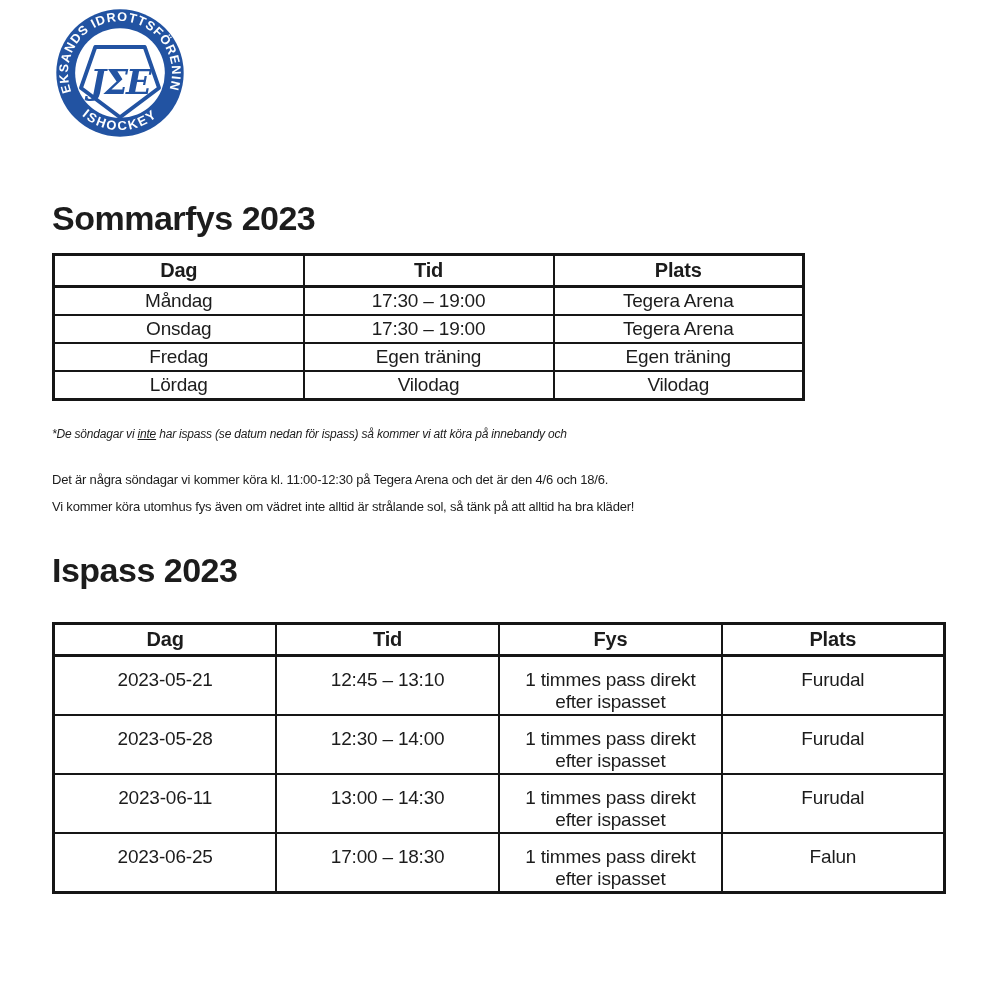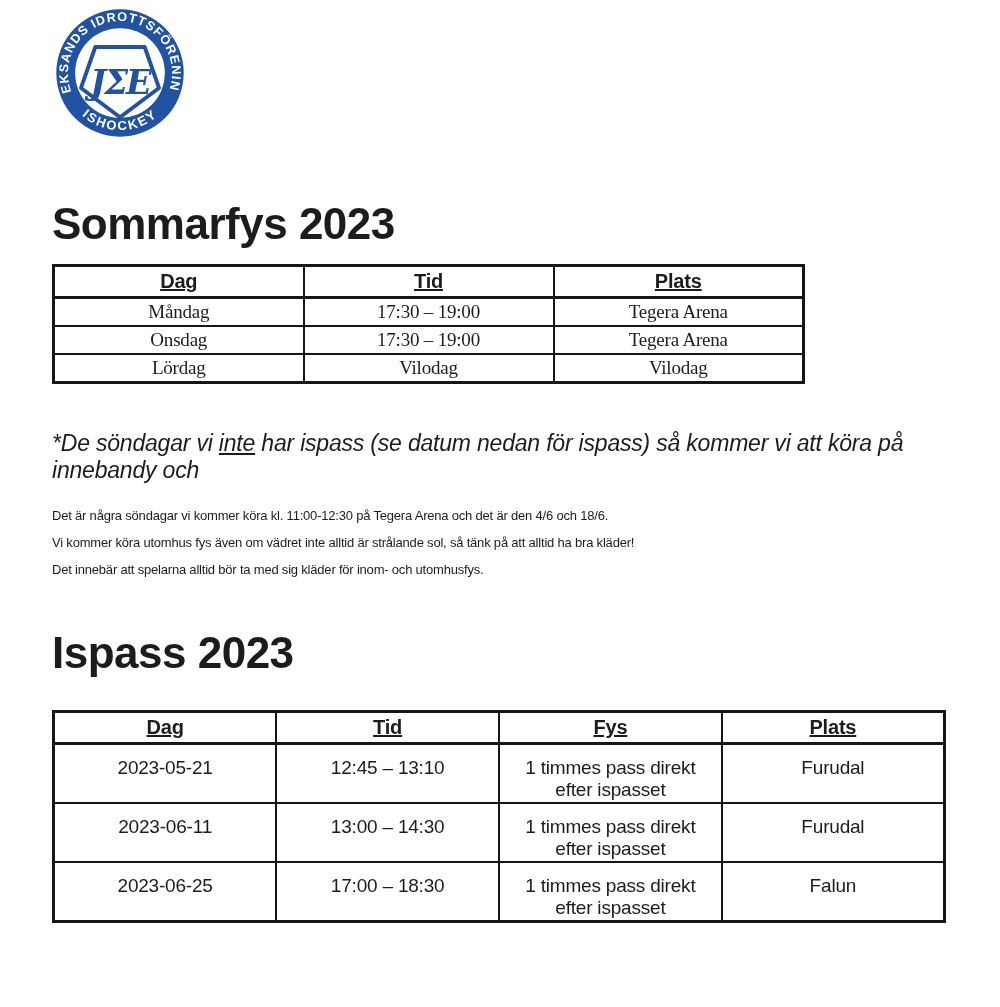--- a/index.html
+++ b/index.html
@@ -16,56 +16,55 @@
   }
   .logo {
     position: absolute;
     top: 8px;
     left: 55px;
     width: 130px;
     height: 130px;
   }
   .content { padding: 0 52px; }
   .h-title {
-    font-size: 44px;
+    font-size: 34px;
     font-weight: bold;
     letter-spacing: -0.5px;
     line-height: 1.1;
     margin: 0;
   }
   #title1 { padding-top: 200px; }
-  #title2 { margin-top: 46px; }
+  #title2 { margin-top: 32px; }
   table {
     border-collapse: collapse;
     table-layout: fixed;
     text-align: center;
     font-size: 19px;
   }
   #table1 { margin-top: 16px; width: 753px; }
   #table2 { margin-top: 32px; width: 894px; }
   th, td { border: 2px solid #161616; }
   table { border: 3px solid #161616; }
   th {
     font-size: 20px;
     font-weight: bold;
     padding: 3px 4px;
     border-bottom: 3px solid #161616;
-    text-decoration: underline;
   }
   td {
     padding: 1px 4px;
     line-height: 24px;
     white-space: pre-line;
     vertical-align: top;
   }
-  #table1 td { height: 27px; font-family: Liberation Serif, serif; }
+  #table1 td { height: 27px; }
   #table2 td { height: 45px; line-height: 22px; padding-top: 12px; }
   .note {
-    margin-top: 46px;
-    font-size: 23px;
+    margin-top: 20px;
+    font-size: 12px;
     font-style: italic;
     line-height: 27px;
   }
   .note .u { text-decoration: underline; }
   .info {
     margin-top: 18px;
     font-size: 13px;
     line-height: 27px;
   }
 </style>
@@ -110,52 +109,63 @@
             <td>Måndag</td>
             <td>17:30 – 19:00</td>
             <td>Tegera Arena</td>
           </tr>
           <tr>
             <td>Onsdag</td>
             <td>17:30 – 19:00</td>
             <td>Tegera Arena</td>
           </tr>
           <tr>
+            <td>Fredag</td>
+            <td>Egen träning</td>
+            <td>Egen träning</td>
+          </tr>
+          <tr>
             <td>Lördag</td>
             <td>Vilodag</td>
             <td>Vilodag</td>
           </tr>
         </tbody>
       </table>
 
     <div class="note">
       <div><span>*De söndagar vi </span><span class="u">inte</span><span> har ispass (se datum nedan för ispass) så kommer vi att köra på innebandy och</span></div>
     </div>
 
     <div class="info">
       <div>Det är några söndagar vi kommer köra kl. 11:00-12:30 på Tegera Arena och det är den 4/6 och 18/6.</div>
       <div>Vi kommer köra utomhus fys även om vädret inte alltid är strålande sol, så tänk på att alltid ha bra kläder!</div>
-      <div>Det innebär att spelarna alltid bör ta med sig kläder för inom- och utomhusfys.</div>
     </div>
 
     <h1 class="h-title" id="title2">Ispass 2023</h1>
 
     <table id="table2">
         <thead>
           <tr>
             <th>Dag</th>
             <th>Tid</th>
             <th>Fys</th>
             <th>Plats</th>
           </tr>
         </thead>
         <tbody>
           <tr>
             <td>2023-05-21</td>
             <td>12:45 – 13:10</td>
+            <td>1 timmes pass direkt
+efter ispasset</td>
+            <td>Furudal</td>
+          </tr>
+          <tr>
+            <td>2023-05-28</td>
+            <td>12:30 – 14:00</td>
             <td>1 timmes pass direkt
 efter ispasset</td>
             <td>Furudal</td>
           </tr>
           <tr>
             <td>2023-06-11</td>
             <td>13:00 – 14:30</td>
             <td>1 timmes pass direkt
 efter ispasset</td>
             <td>Furudal</td>

